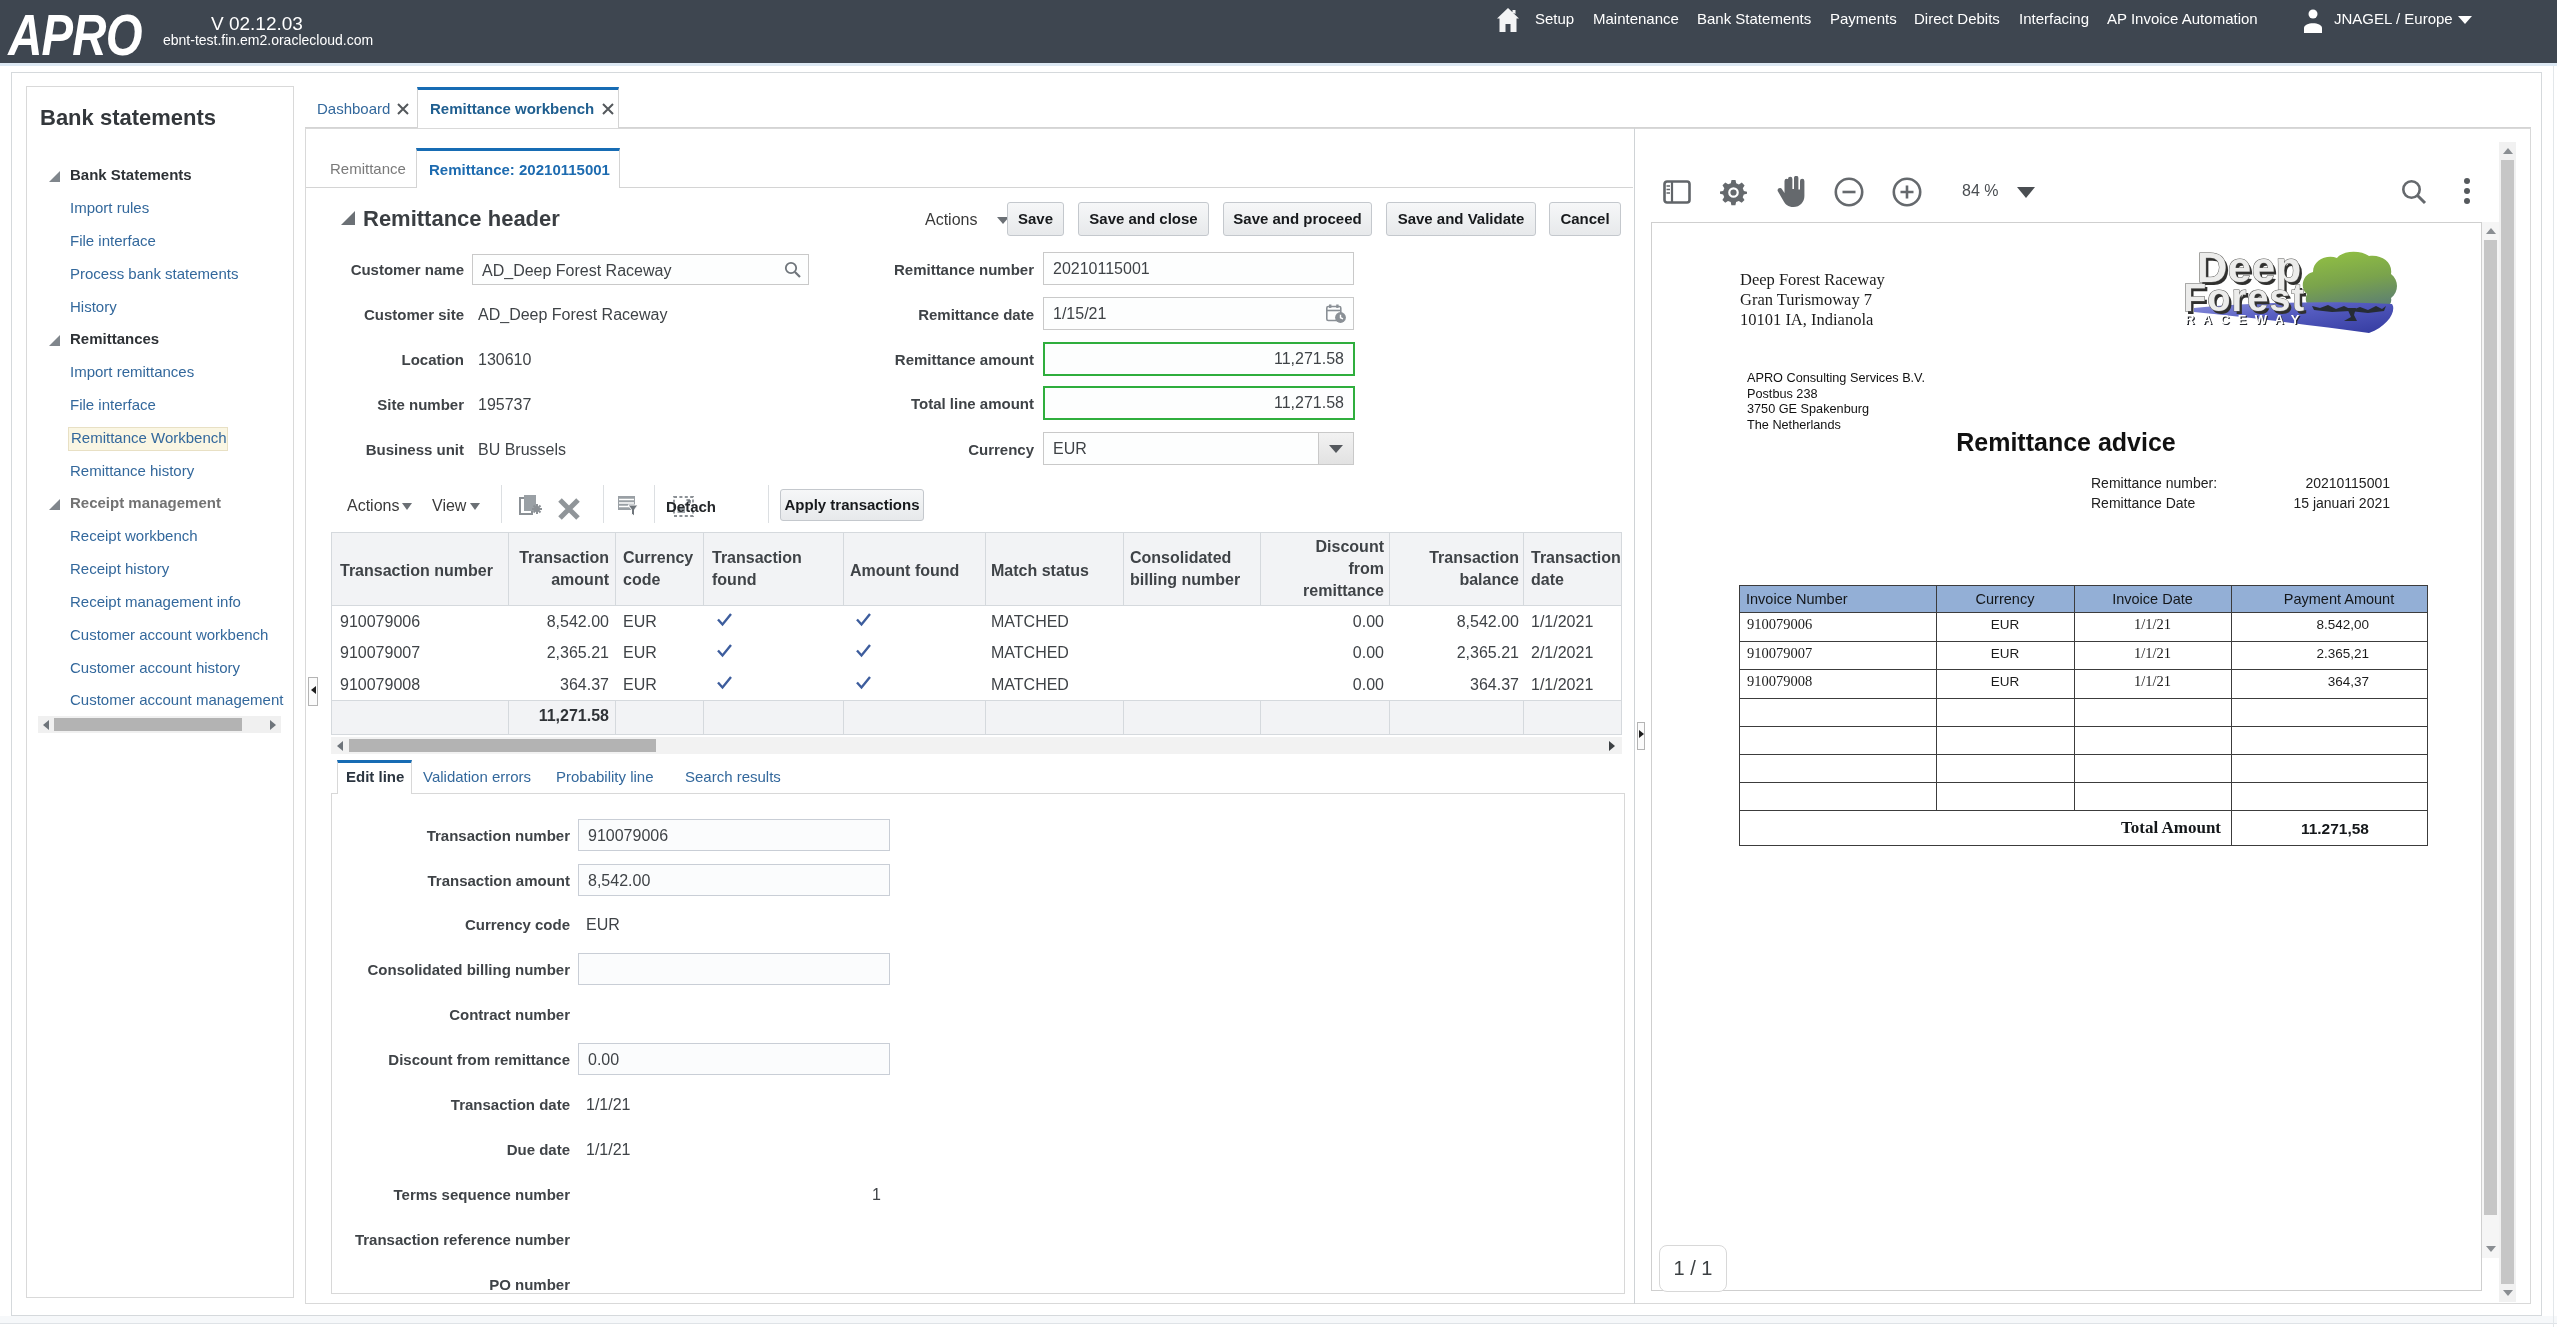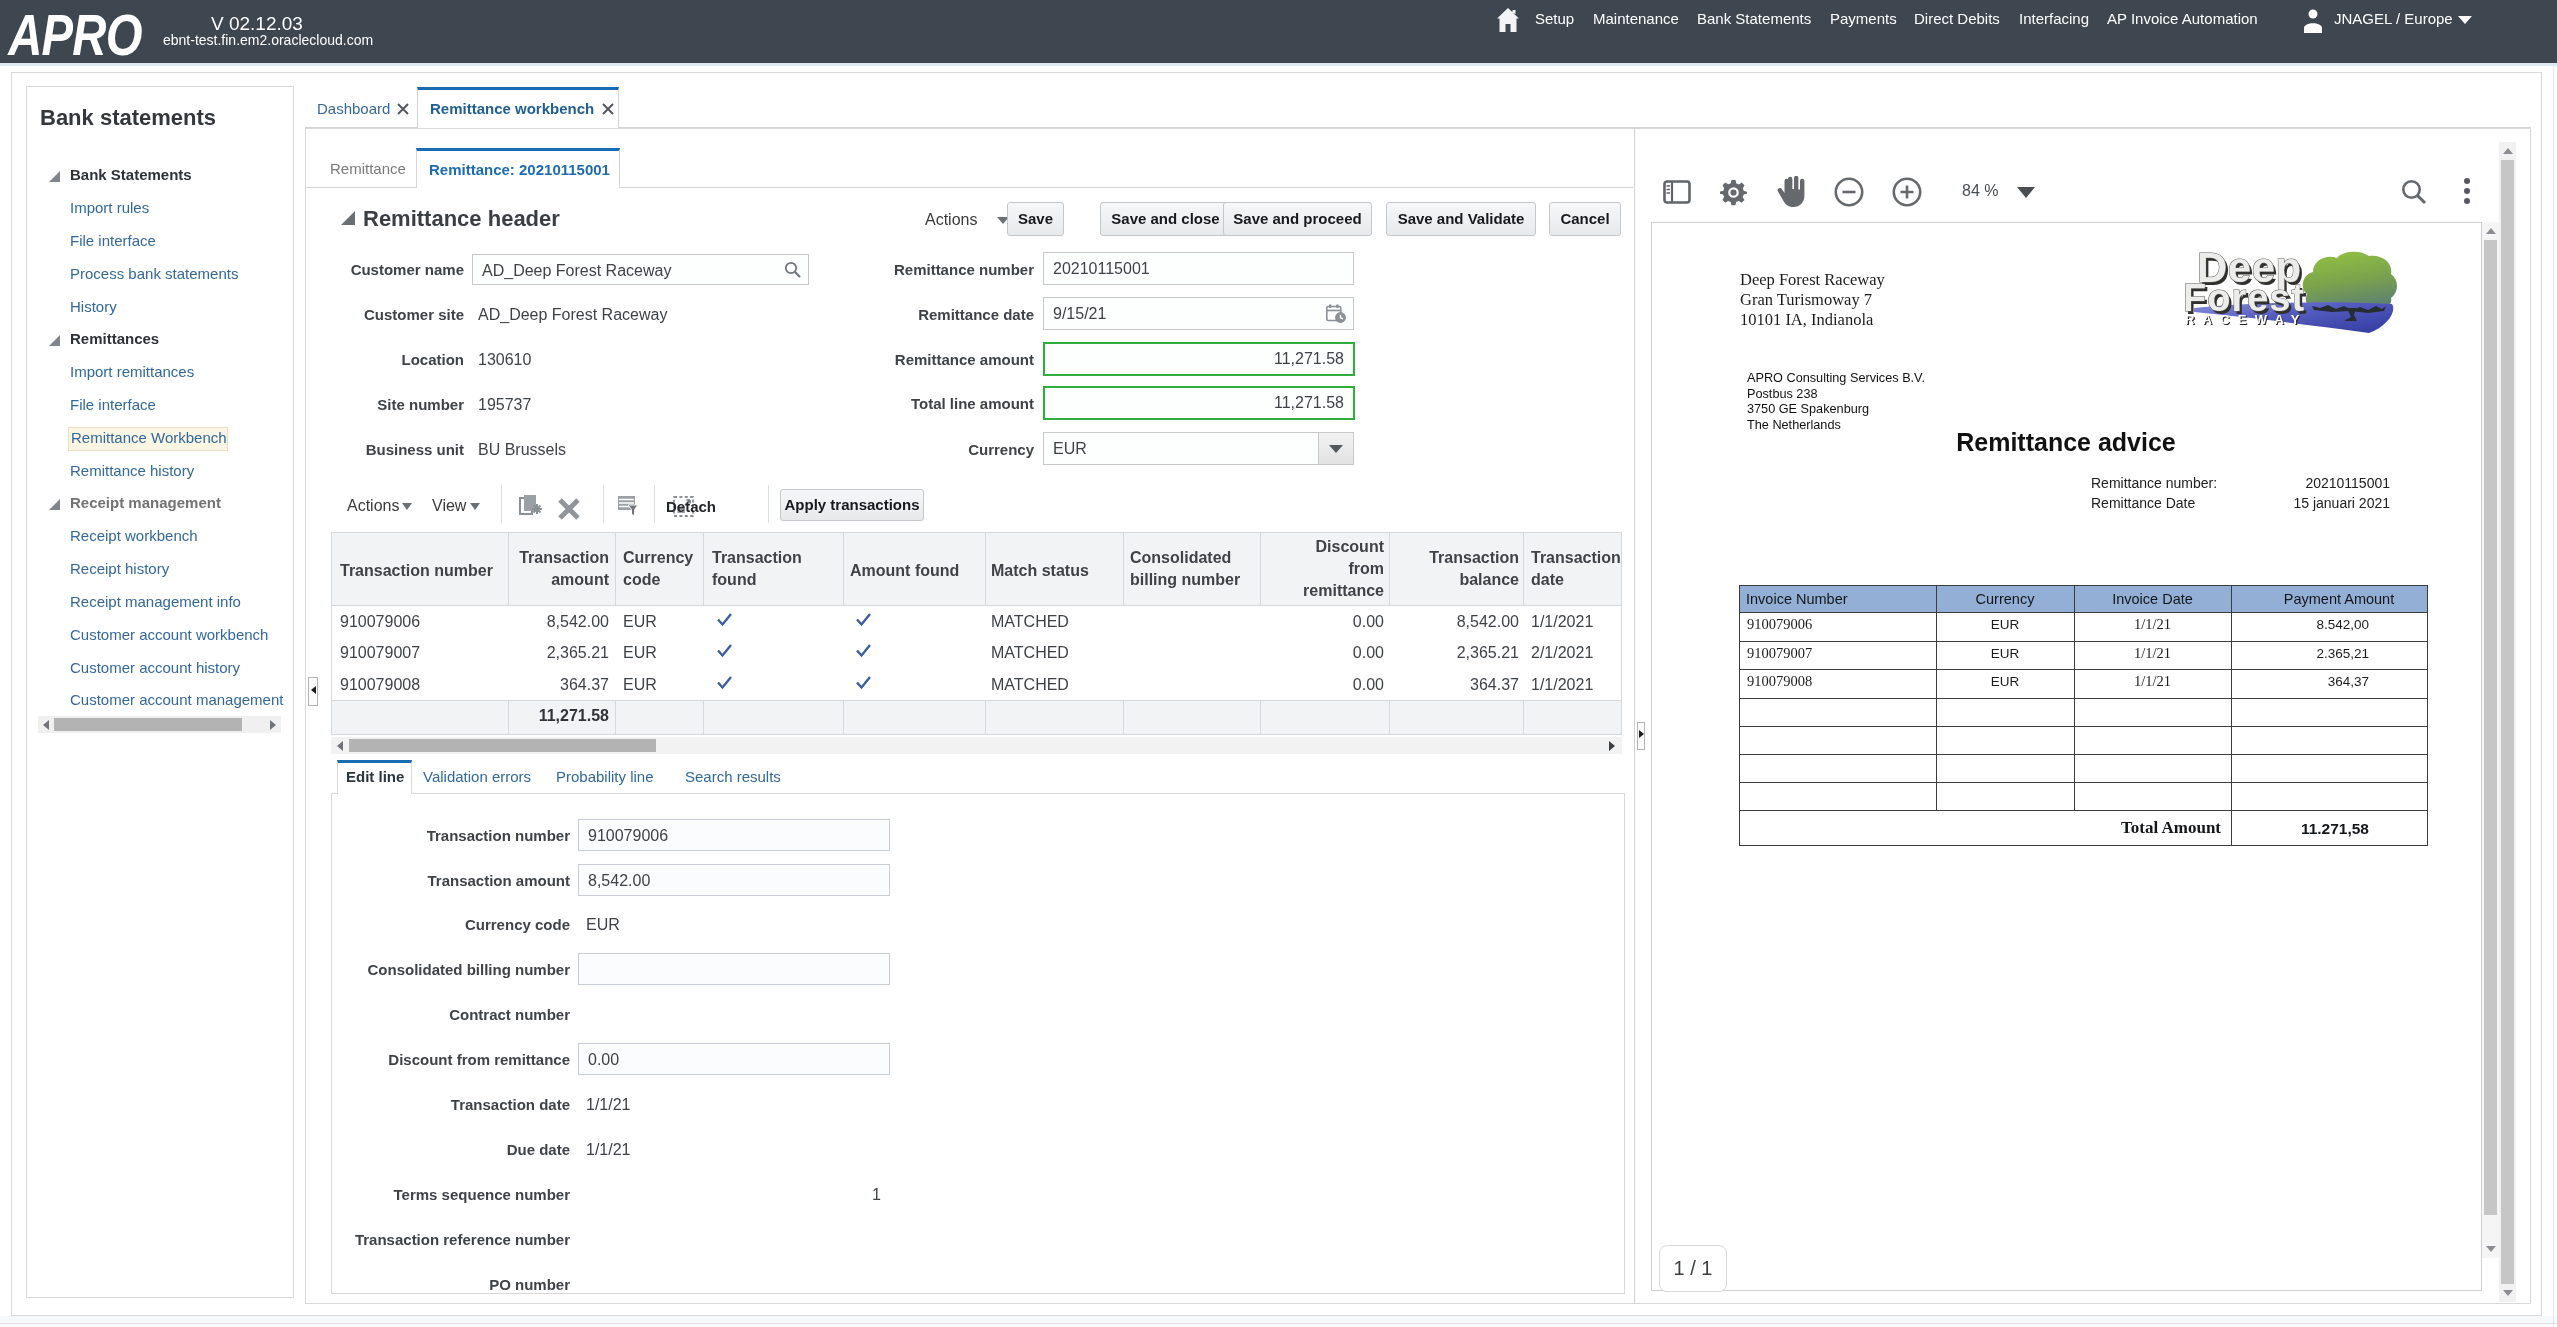--- a/index.html
+++ b/index.html
@@ -116,29 +116,29 @@
 <div class="lbl" style="left:254px;top:351px;width:210px;">Location</div>
 <div class="val" style="left:478px;top:351px;">130610</div>
 <div class="lbl" style="left:254px;top:396px;width:210px;">Site number</div>
 <div class="val" style="left:478px;top:396px;">195737</div>
 <div class="lbl" style="left:254px;top:441px;width:210px;">Business unit</div>
 <div class="val" style="left:478px;top:441px;">BU Brussels</div>
 
 <div class="val" style="left:925px;top:211px;color:#3a3a3a;">Actions</div>
 <div class="abs" style="left:997px;top:217px;width:0;height:0;border-left:6px solid transparent;border-right:6px solid transparent;border-top:7px solid #6b7075;"></div>
 <div class="btn" style="left:1007px;top:202px;width:57px;">Save</div>
-<div class="btn" style="left:1100px;top:202px;width:131px;">Save and close</div>
+<div class="btn" style="left:1078px;top:202px;width:131px;">Save and close</div>
 <div class="btn" style="left:1223px;top:202px;width:149px;">Save and proceed</div>
 <div class="btn" style="left:1386px;top:202px;width:150px;">Save and Validate</div>
 <div class="btn" style="left:1549px;top:202px;width:72px;">Cancel</div>
 
 <div class="lbl" style="left:824px;top:261px;width:210px;">Remittance number</div>
 <div class="inp" style="left:1043px;top:252px;width:311px;height:33px;">20210115001</div>
 <div class="lbl" style="left:824px;top:306px;width:210px;">Remittance date</div>
-<div class="inp" style="left:1043px;top:297px;width:311px;height:33px;">9/15/21</div>
+<div class="inp" style="left:1043px;top:297px;width:311px;height:33px;">1/15/21</div>
 <svg class="abs" style="left:1326px;top:304px;" width="21" height="20" viewBox="0 0 21 20">
   <rect x="0.8" y="2.5" width="14" height="14" rx="1.5" fill="none" stroke="#8a9096" stroke-width="1.6"></rect>
   <path d="M0.8 6.5 L14.8 6.5" stroke="#8a9096" stroke-width="1.6"></path>
   <rect x="3" y="0.5" width="2.4" height="3.4" fill="#8a9096"></rect>
     <rect x="10.2" y="0.5" width="2.4" height="3.4" fill="#8a9096"></rect>
   <circle cx="14.5" cy="13.5" r="5.4" fill="#8a9096"></circle>
   <path d="M14.5 10.8 L14.5 13.7 L17 14.8" stroke="#fff" stroke-width="1.4" fill="none"></path>
 </svg>
 <div class="lbl" style="left:824px;top:351px;width:210px;">Remittance amount</div>
 <div class="inp" style="left:1043px;top:342px;width:312px;height:34px;border:2px solid #2fae3d;text-align:right;line-height:30px;">11,271.58</div>

